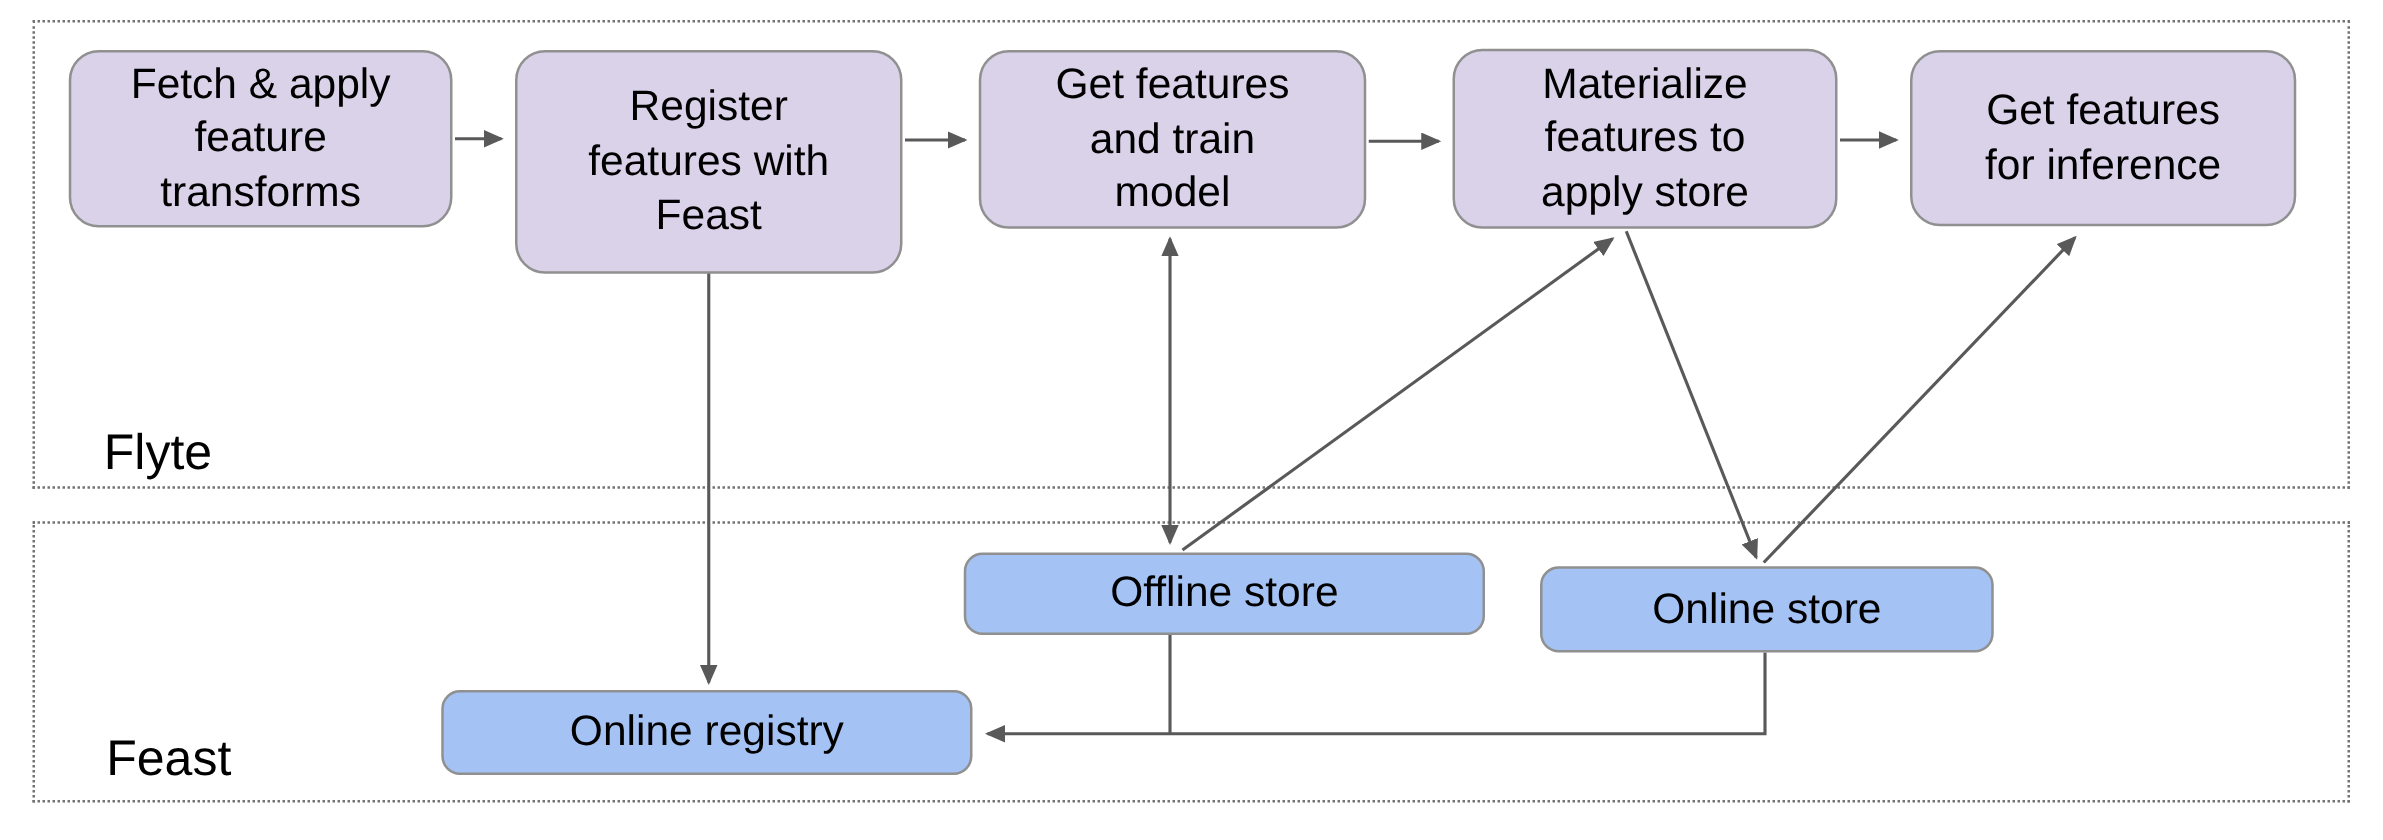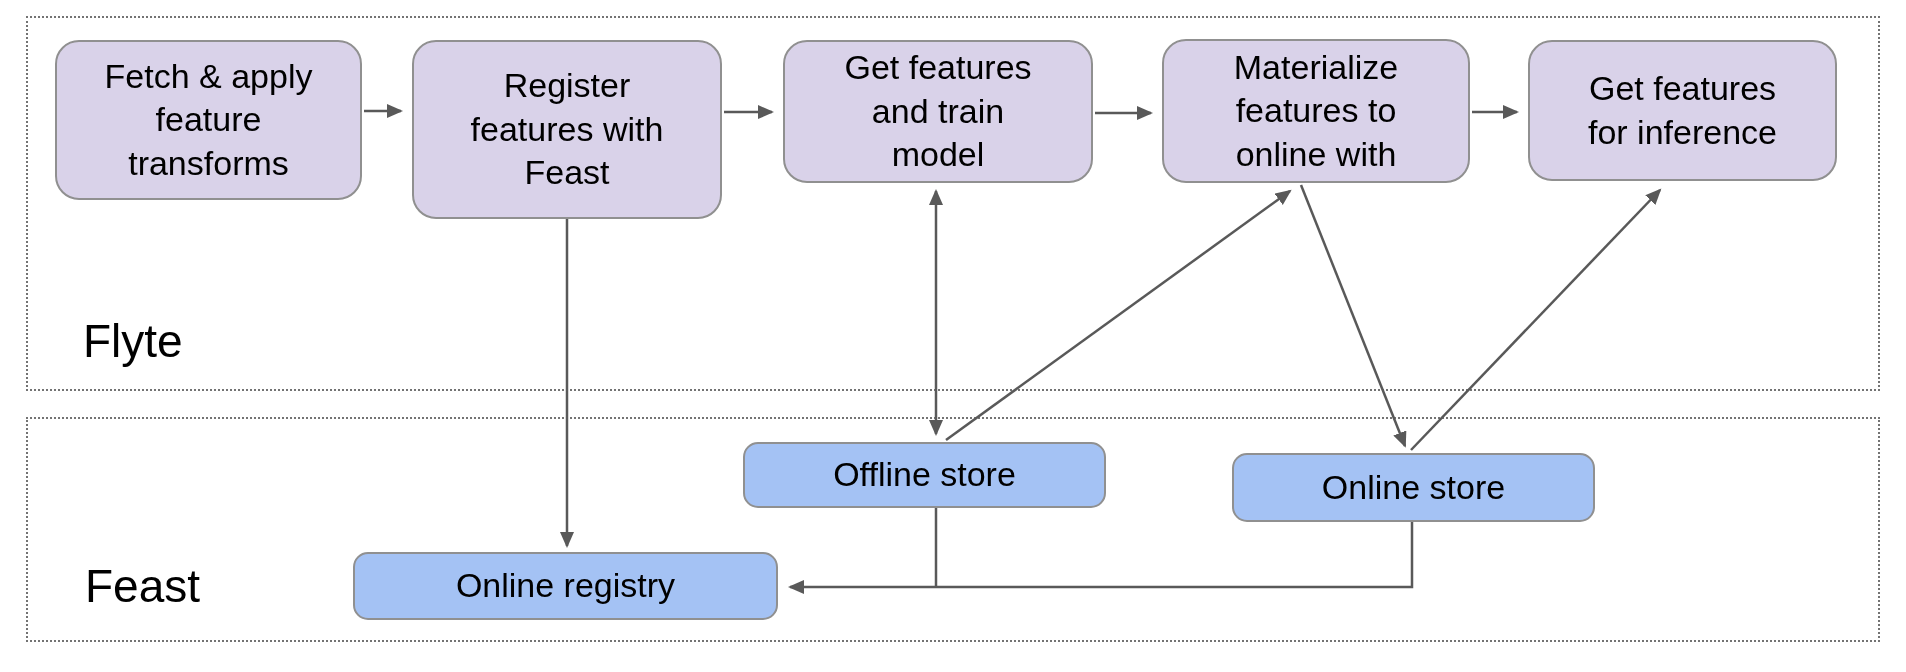--- a/index.html
+++ b/index.html
@@ -18,21 +18,21 @@
     font-family:"Liberation Sans", sans-serif;
   }
   .lane{
     position:absolute;box-sizing:border-box;
     border:2px dotted var(--lane-border);
     background:transparent;
   }
   .lane-flyte{left:26px;top:16px;width:1854px;height:375px;}
   .lane-feast{left:26px;top:417px;width:1854px;height:225px;}
   .lane-label{
-    position:absolute;font-size:46px;color:var(--text);line-height:1;
+    position:absolute;font-size:40px;color:var(--text);line-height:1;margin-top:24px;
   }
   .lane-label-flyte{left:83px;top:318px;}
   .lane-label-feast{left:85px;top:563px;}
   .connectors{
     position:absolute;left:0;top:0;width:1906px;height:672px;
     pointer-events:none;
   }
   .connectors line,.connectors path.edge{
     stroke:var(--arrow);stroke-width:2.5;fill:none;
   }
@@ -46,26 +46,26 @@
   .step{
     background:var(--step-fill);
     border:2px solid var(--node-border);
     border-radius:24px;
   }
   .store{
     background:var(--store-fill);
     border:2px solid var(--node-border);
     border-radius:15px;
   }
-  .n-fetch{left:55px;top:40px;width:307px;height:160px;}
+  .n-fetch{left:55px;top:40px;width:307px;height:142px;}
   .n-register{left:412px;top:40px;width:310px;height:179px;}
   .n-train{left:783px;top:40px;width:310px;height:143px;}
   .n-materialize{left:1162px;top:39px;width:308px;height:144px;}
   .n-inference{left:1528px;top:40px;width:309px;height:141px;}
-  .n-offline{left:743px;top:442px;width:363px;height:66px;}
+  .n-offline{left:771px;top:442px;width:417px;height:66px;}
   .n-online{left:1232px;top:453px;width:363px;height:69px;}
   .n-registry{left:353px;top:552px;width:425px;height:68px;}
 </style>
 </head>
 <body>
 
 <div class="lane lane-flyte"></div>
 <div class="lane lane-feast"></div>
 
 <div class="lane-label lane-label-flyte">Flyte</div>
@@ -102,19 +102,19 @@
 feature
 transforms</div>
 <div class="node step n-register">Register
 features with
 Feast</div>
 <div class="node step n-train">Get features
 and train
 model</div>
 <div class="node step n-materialize">Materialize
 features to
-online with</div>
+apply store</div>
 <div class="node step n-inference">Get features
 for inference</div>
 
 <div class="node store n-offline">Offline store</div>
 <div class="node store n-online">Online store</div>
 <div class="node store n-registry">Online registry</div>
 
 </body></html>

